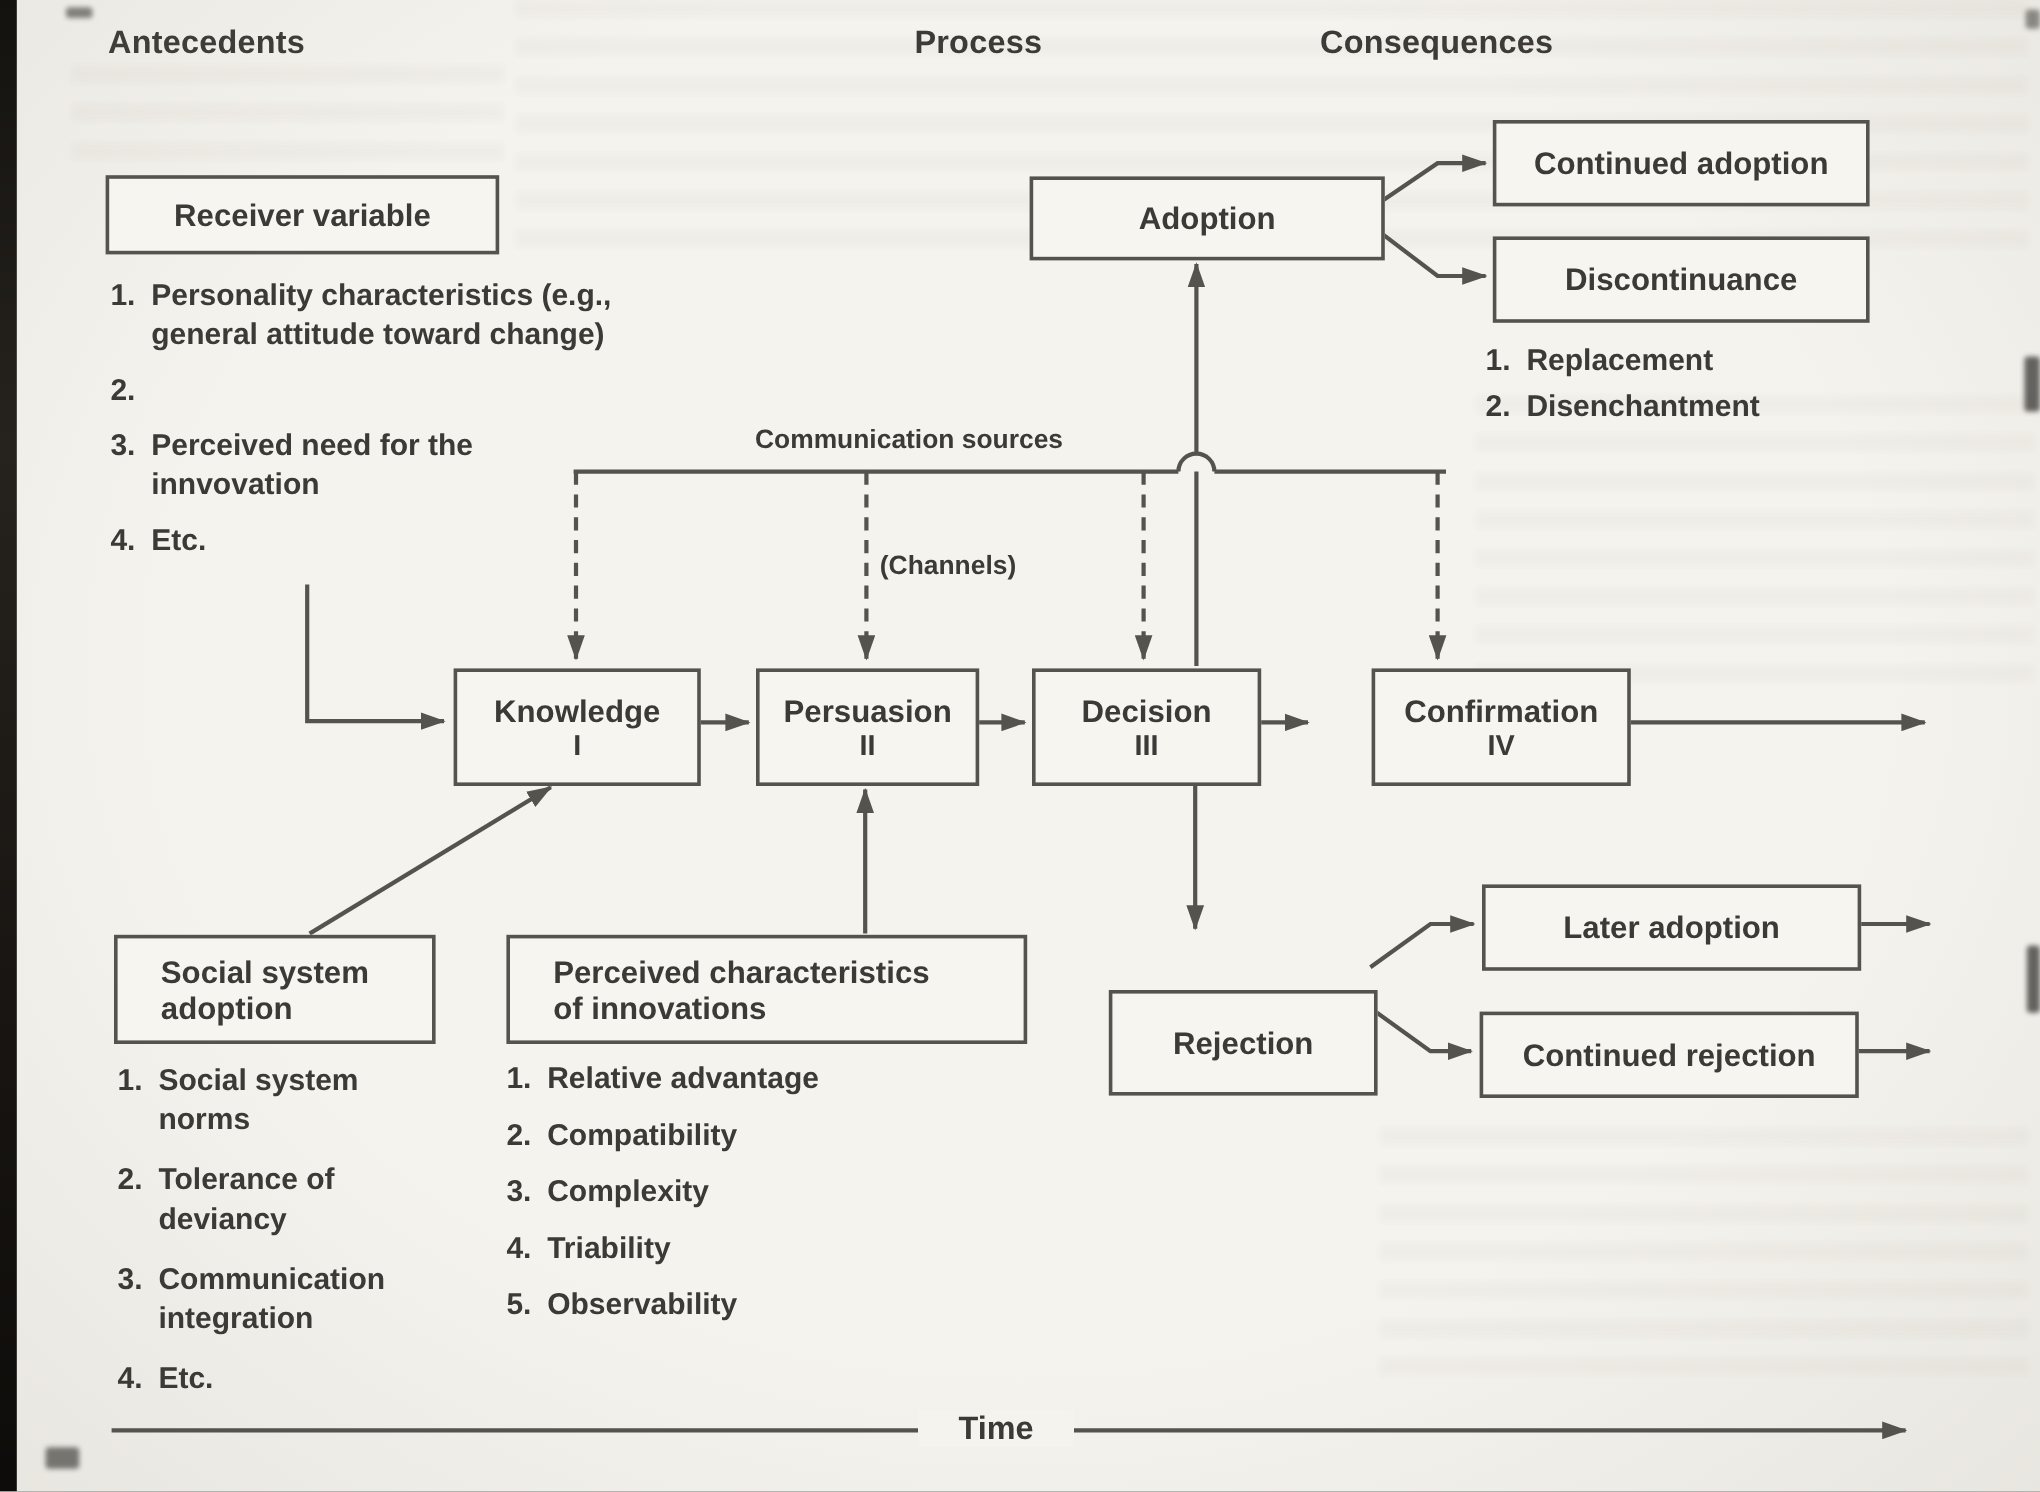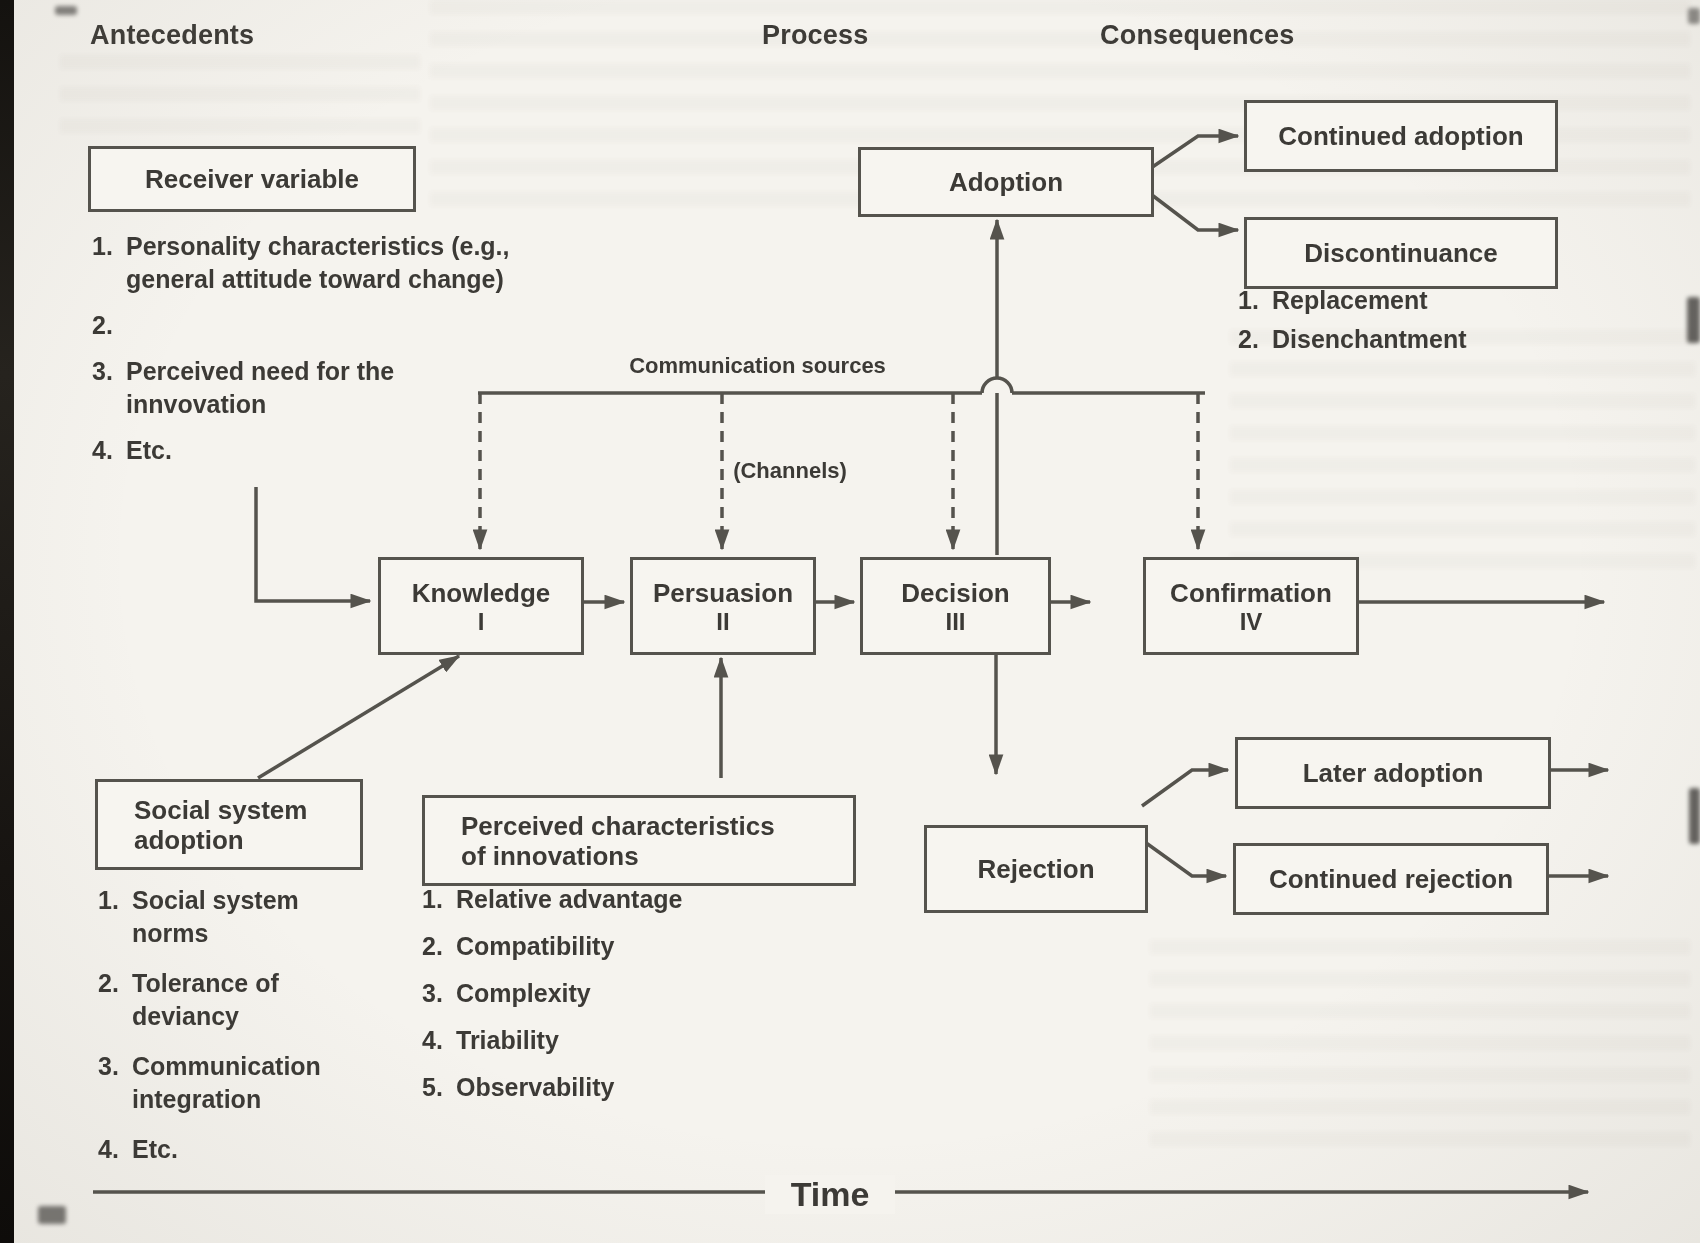--- a/index.html
+++ b/index.html
@@ -145,21 +145,21 @@
   </div>
 
   <div class="box" style="left:858px; top:147px; width:290px; height:64px;">
     <div>Adoption</div>
   </div>
 
   <div class="box" style="left:1244px; top:100px; width:308px; height:66px;">
     <div>Continued adoption</div>
   </div>
 
-  <div class="box" style="left:1244px; top:197px; width:308px; height:66px;margin-top:20px;">
+  <div class="box" style="left:1244px; top:197px; width:308px; height:66px;">
     <div>Discontinuance</div>
   </div>
 
   <div class="box" style="left:378px; top:557px; width:200px; height:92px;">
     <div>Knowledge</div>
     <div class="numeral">I</div>
   </div>
 
   <div class="box" style="left:630px; top:557px; width:180px; height:92px;">
     <div>Persuasion</div>
@@ -174,40 +174,40 @@
   <div class="box" style="left:1096px; top:557px; width:210px; height:92px;margin-left:47px;">
     <div>Confirmation</div>
     <div class="numeral">IV</div>
   </div>
 
   <div class="box leftalign" style="left:95px; top:779px; width:262px; height:85px; padding-left:36px; width:226px;">
     <div>Social system</div>
     <div>adoption</div>
   </div>
 
-  <div class="box leftalign" style="left:422px; top:795px; width:392px; height:85px; padding-left:36px;">
+  <div class="box leftalign" style="left:422px; top:779px; width:392px; height:85px; padding-left:36px;">
     <div>Perceived characteristics</div>
     <div>of innovations</div>
   </div>
 
   <div class="box" style="left:924px; top:825px; width:218px; height:82px;">
     <div>Rejection</div>
   </div>
 
   <div class="box" style="left:1235px; top:737px; width:310px; height:66px;">
     <div>Later adoption</div>
   </div>
 
   <div class="box" style="left:1233px; top:843px; width:310px; height:66px;">
     <div>Continued rejection</div>
   </div>
 
   <div class="floatlabel" style="left:585px; top:353px; width:345px; text-align:center;">Communication sources</div>
   <div class="floatlabel" style="left:715px; top:458px; width:150px; text-align:center;">(Channels)</div>
-  <div class="floatlabel" style="left:765px; top:1175px; width:130px; text-align:center; font-size:34px; background:#f5f3ee;">Time</div>
+  <div class="floatlabel" style="left:765px; top:1175px; width:130px; text-align:center; font-size:27px; background:#f5f3ee;">Time</div>
 
   <div class="nlist" style="left:92px; top:230px; width:420px;">
     <div class="item">
       <span class="num">1.</span>
       <span class="txt">
           <span class="l">Personality characteristics (e.g.,</span>
           <span class="l">general attitude toward change)</span>
         </span>
     </div>
     <div class="item">

